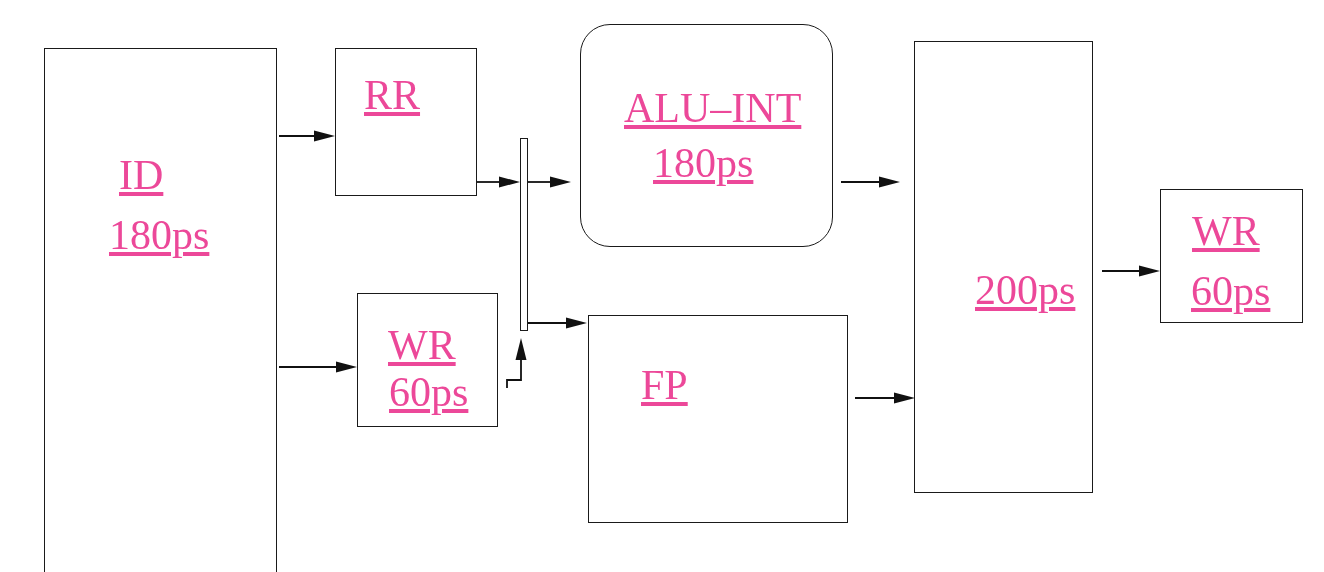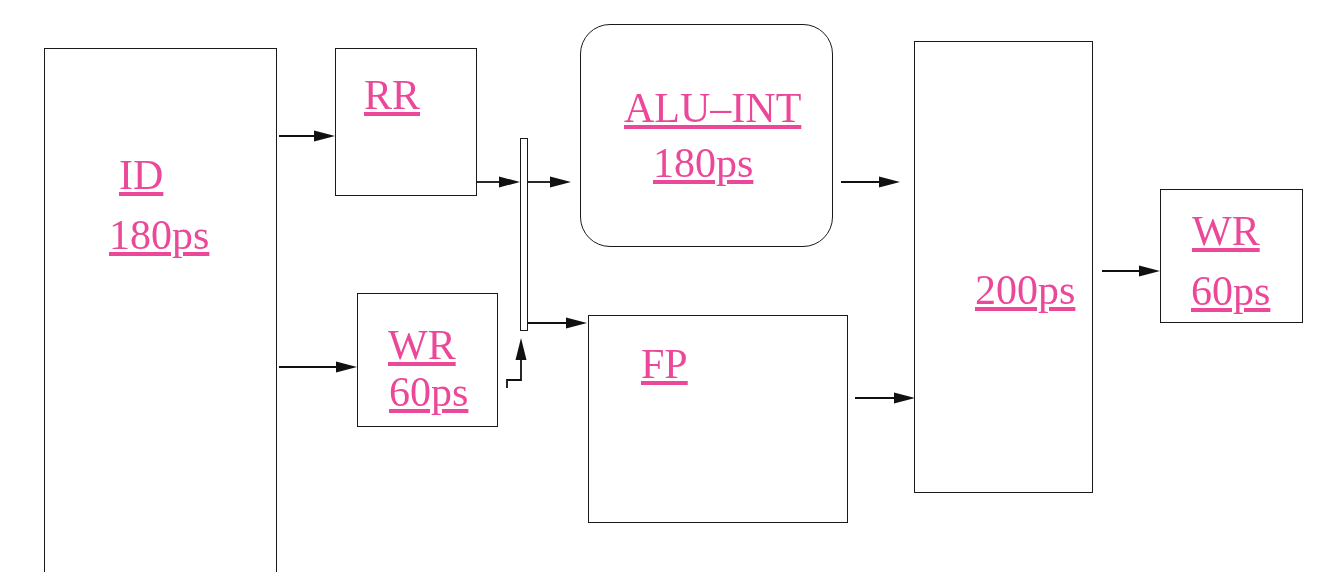--- a/index.html
+++ b/index.html
@@ -111,21 +111,21 @@
     <span class="lbl" style="left:30px; top:30px;">WR</span>
     <span class="lbl" style="left:31px; top:77px;">60ps</span>
   </div>
 
   <div class="box box-alu">
     <span class="lbl" style="left:43px; top:62px;">ALU–INT</span>
     <span class="lbl" style="left:72px; top:117px;">180ps</span>
   </div>
 
   <div class="box box-fp">
-    <span class="lbl" style="left:52px; top:27px;">FP</span>
+    <span class="lbl" style="left:52px; top:48px;">FP</span>
   </div>
 
   <div class="box box-mem">
     <span class="lbl" style="left:38px; top:227px;margin-left:22px;">200ps</span>
   </div>
 
   <div class="box box-wr-end">
     <span class="lbl" style="left:31px; top:20px;">WR</span>
     <span class="lbl" style="left:30px; top:80px;">60ps</span>
   </div>

